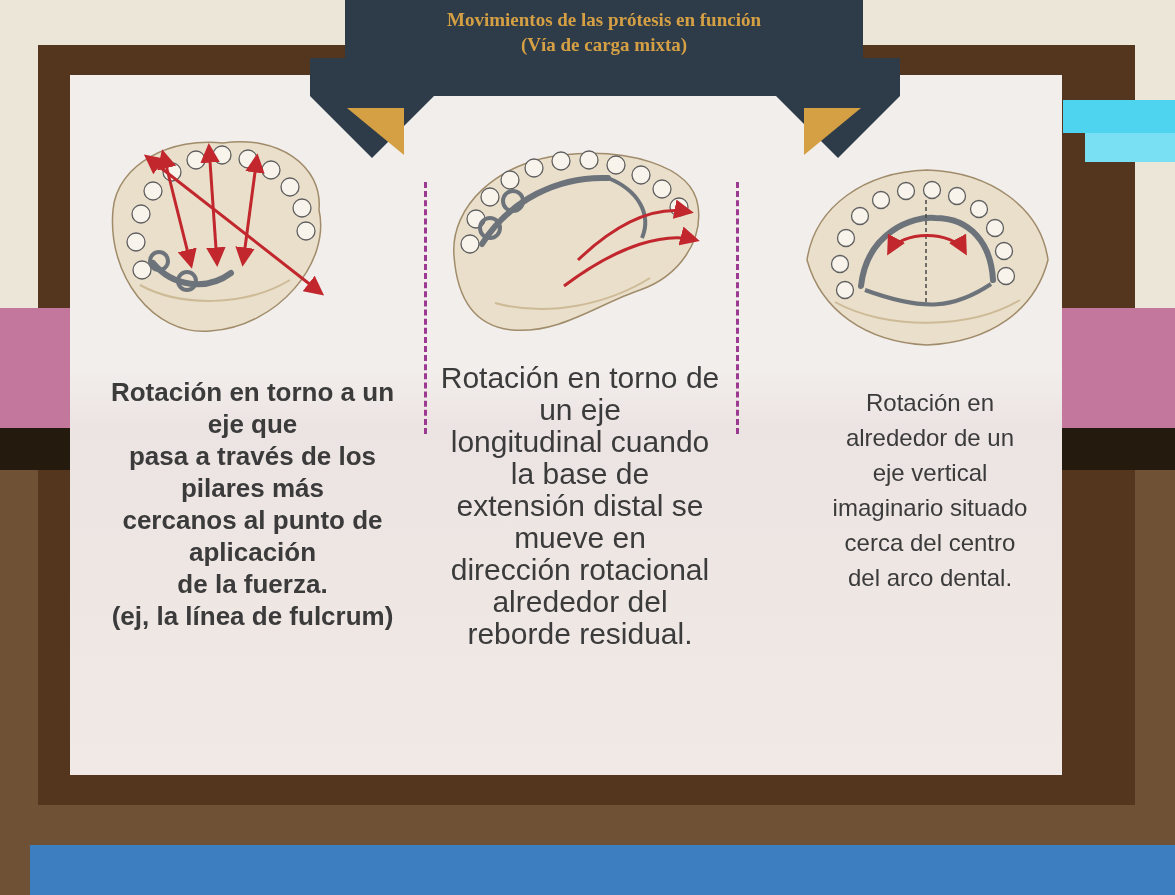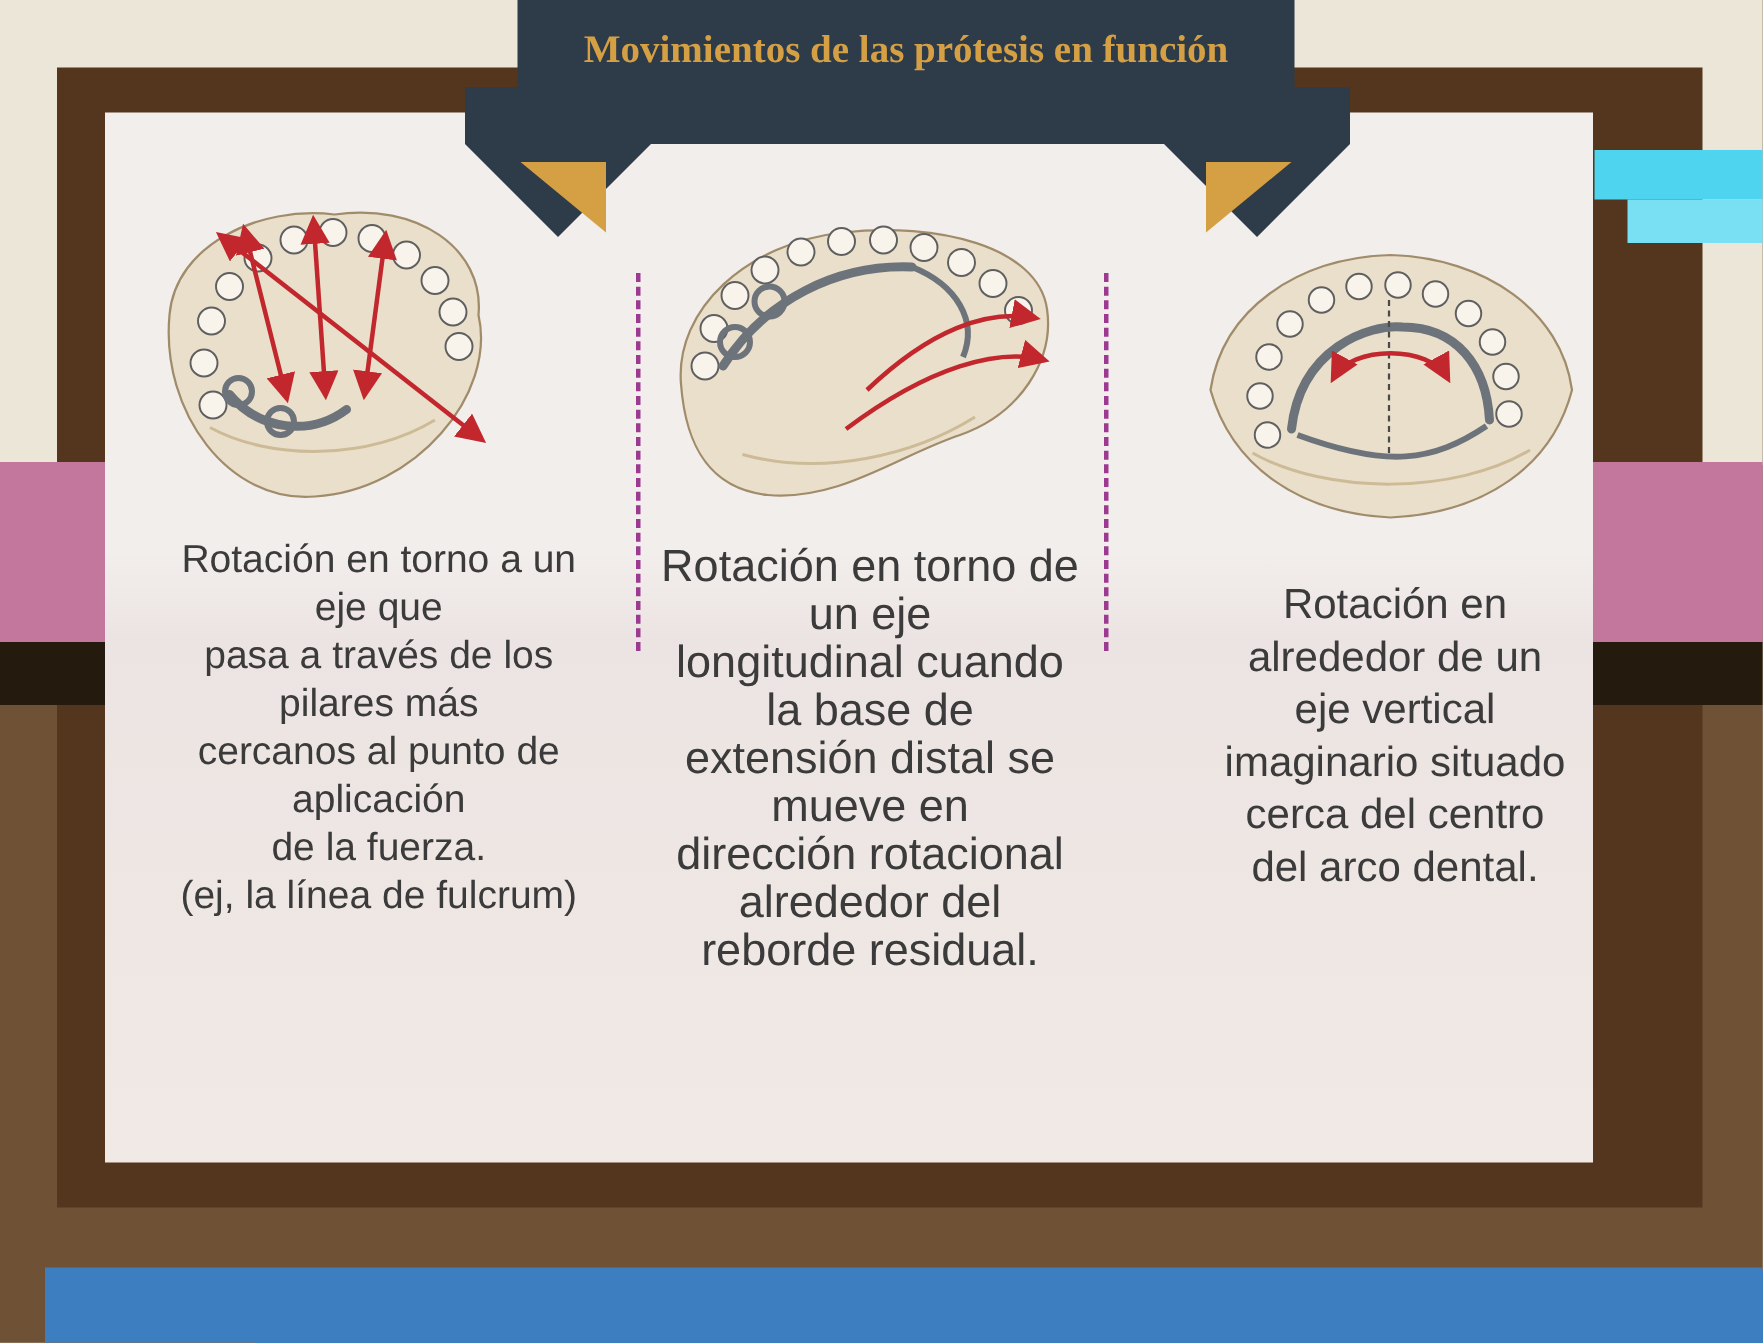--- a/index.html
+++ b/index.html
@@ -22,21 +22,21 @@
   }
   
   .banner-svg{left:0;top:0;width:1175px;height:170px;z-index:6;}
   .banner-shape{fill:var(--banner-navy,#2e3b49);}
   .banner-fold{fill:var(--banner-gold,#d5a044);}
   .banner-text{
     left:345px;top:7px;width:518px;z-index:7;text-align:center;
     color:var(--banner-gold,#d5a044);
     font-family:"Liberation Serif",serif;font-weight:700;
   }
-  .banner-line1{font-size:26px;line-height:26px;margin-top:13px;}
+  .banner-line1{font-size:19px;line-height:26px;}
   .banner-line2{font-size:19px;line-height:23px;}
   
   .cyan-top{left:1063px;top:100px;width:112px;height:33px;background:var(--cyan-ribbon-top,#4fd4ef);z-index:6;}
   .cyan-bottom{left:1085px;top:133px;width:90px;height:29px;background:var(--cyan-ribbon-bottom,#79e0f4);z-index:6;}
   
   .figure{z-index:7;}
   .fig1{left:95px;top:115px;width:240px;height:230px;}
   .fig2{left:440px;top:128px;width:270px;height:224px;}
   .fig3{left:795px;top:152px;width:265px;height:200px;}
   .figure svg{width:100%;height:100%;display:block;}
@@ -50,43 +50,44 @@
   svg .axis{stroke:#4a4a4a;stroke-width:1.5;stroke-dasharray:4 3;}
   
   .separator{width:0;border-left:3px dashed var(--separator-purple,#9c3a92);z-index:7;}
   .sep1{left:424px;top:182px;height:252px;}
   .sep2{left:736px;top:182px;height:252px;}
   
   .caption{
     z-index:7;text-align:center;color:var(--caption-text,#3b3b3b);
     white-space:pre-line;
   }
-  .cap1{left:80px;top:356px;width:345px;font-size:26px;line-height:32px;}
+  .cap1{left:80px;top:376px;width:345px;font-size:26px;line-height:32px;font-weight:bold;}
   .cap2{left:435px;top:362px;width:290px;font-size:30px;line-height:32px;}
-  .cap3{left:790px;top:385px;width:280px;font-size:28px;line-height:35px;}
+  .cap3{left:790px;top:385px;width:280px;font-size:24px;line-height:35px;}
 </style>
 </head>
 <body>
 
 <div class="abs sky"></div>
 <div class="abs ground"></div>
 <div class="abs blue-bar"></div>
 <div class="abs frame"></div>
 <div class="abs band-pink"></div>
 <div class="abs band-dark"></div>
 <div class="abs panel"></div>
 
 <svg class="abs banner-svg" viewBox="0 0 1175 170" aria-hidden="true">
   <polygon class="banner-shape" points="310,58 900,58 900,96 838,158 776,96 434,96 372,158 310,96"></polygon>
   <polygon class="banner-fold" points="347,108 404,108 404,155"></polygon>
   <polygon class="banner-fold" points="804,108 861,108 804,155"></polygon>
   <rect class="banner-shape" x="345" y="0" width="518" height="62"></rect>
 </svg>
 <div class="abs banner-text">
   <div class="banner-line1">Movimientos de las prótesis en función</div>
+  <div class="banner-line2">(Vía de carga mixta)</div>
 </div>
 
 <div class="abs cyan-top"></div>
 <div class="abs cyan-bottom"></div>
 
 <div class="abs figure fig1">
   <svg viewBox="0 0 240 230" aria-hidden="true">
     <defs>
       <marker id="f1a" viewBox="0 0 10 10" refX="8" refY="5" markerWidth="6.5" markerHeight="6.5" orient="auto-start-reverse">
         <path class="arrow-head" d="M0,0 L10,5 L0,10 Z"></path>

